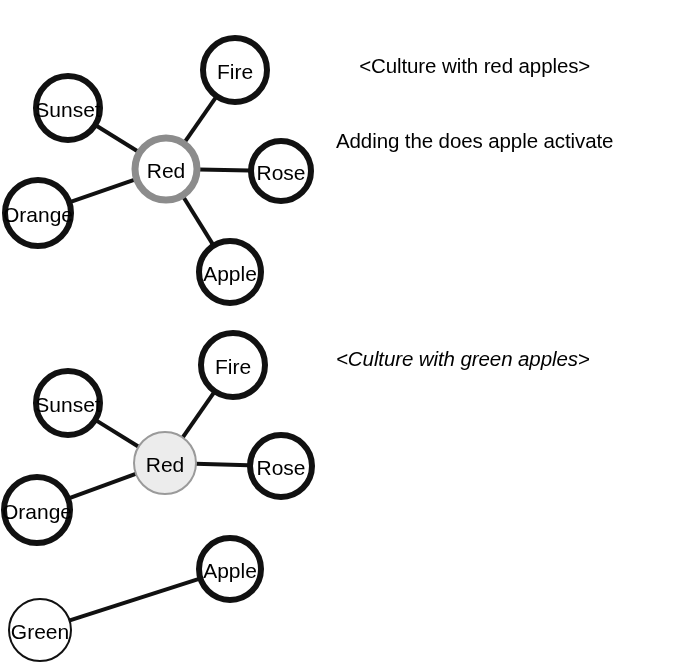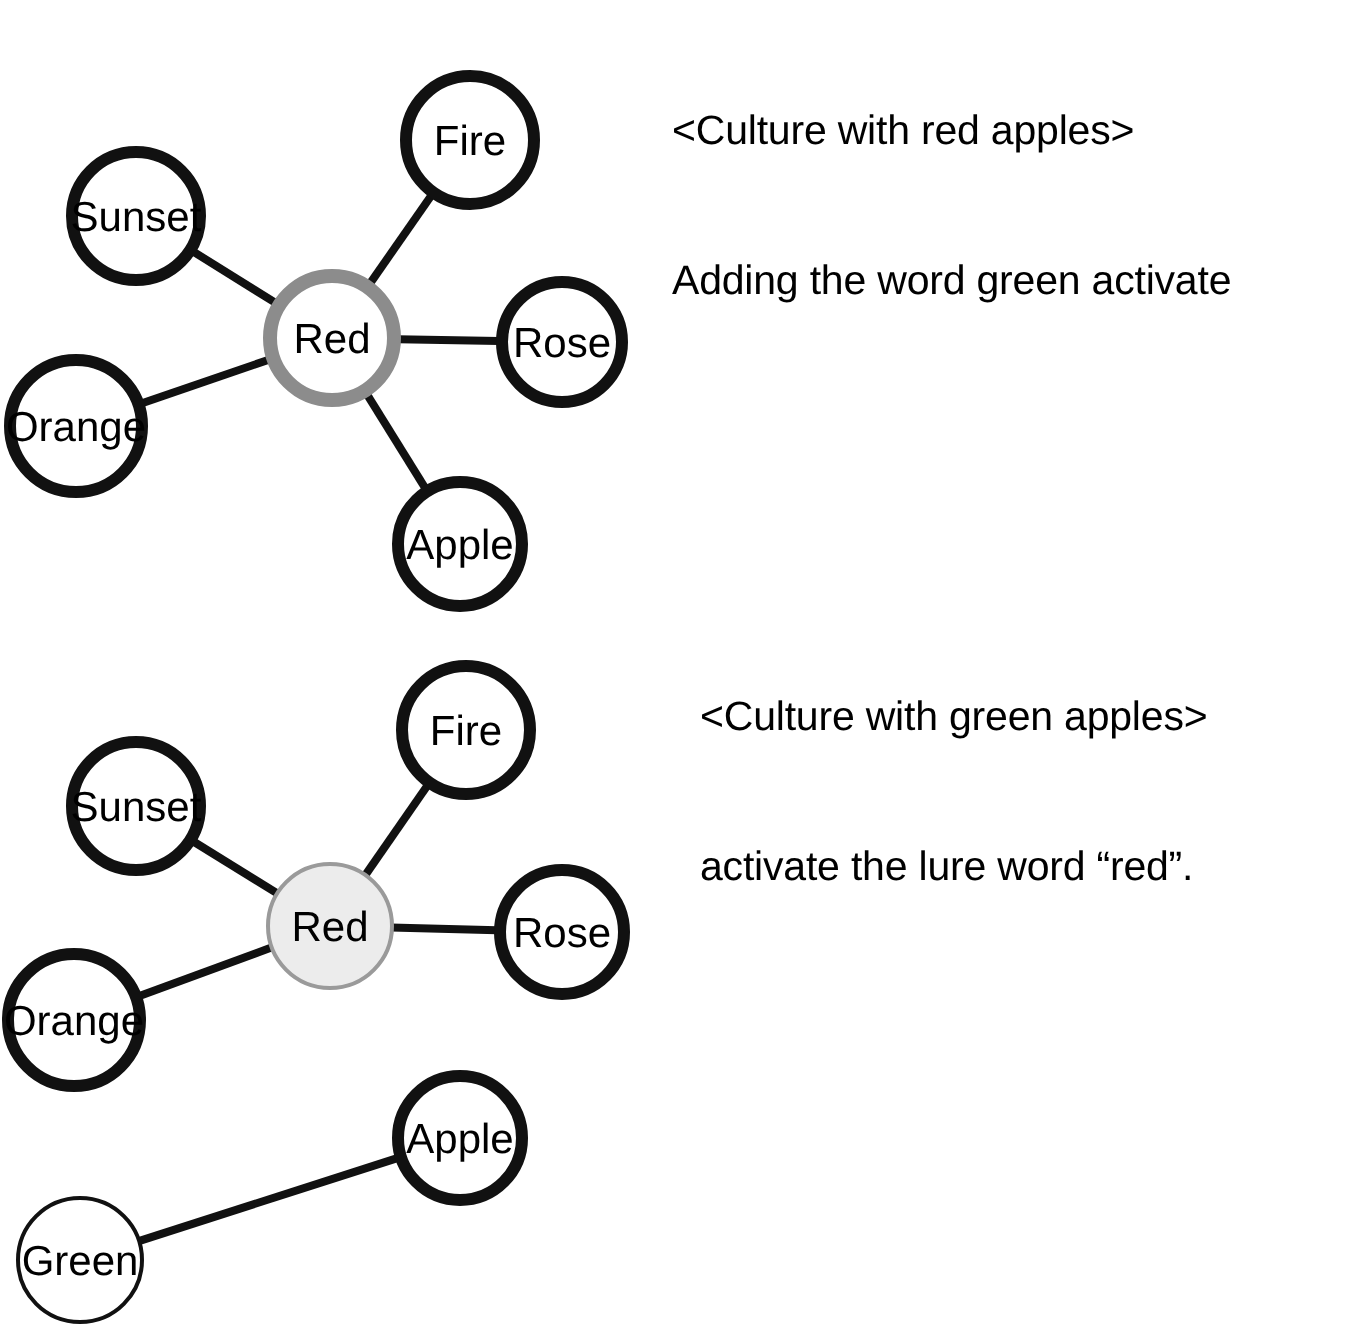--- a/index.html
+++ b/index.html
@@ -35,22 +35,22 @@
   }
   .caption {
     position: absolute;
     font-family: "Liberation Sans", sans-serif;
     font-size: 20.5px;
     line-height: 25px;
     color: #000000;
     white-space: pre;
     letter-spacing: -0.1px;
   }
-  #caption-top { left: 336px; top: 3px; }
-  #caption-bottom { left: 350px; top: 296px; }
+  #caption-top { left: 336px; top: 3px; text-align: center; }
+  #caption-bottom { left: 336px; top: 296px; font-style: italic; }
 </style>
 </head>
 <body>
 
 <div id="page">
 
   <svg class="diagram-svg" id="diagram-layer" viewBox="0 0 685 664" xmlns="http://www.w3.org/2000/svg">
     <g id="edges-layer">
         <line x1="96.44" y1="125.70" x2="137.98" y2="151.56" stroke="#111111" stroke-width="4" stroke-linecap="butt"></line>
         <line x1="215.84" y1="97.48" x2="184.87" y2="141.93" stroke="#111111" stroke-width="4" stroke-linecap="butt"></line>
@@ -114,21 +114,20 @@
         </g>
         <g>
           <circle cx="40" cy="630" r="31" fill="#ffffff" stroke="#111111" stroke-width="2"></circle>
           <text class="node-label" x="40" y="631">Green</text>
         </g>
       </g>
   </svg>
 
   <div class="caption" id="caption-top">
     <div>&lt;Culture with red apples&gt;</div>
-    <div>Adding the word green activate</div>
+    <div>Adding the does apple activate</div>
   </div>
 
   <div class="caption" id="caption-bottom">
     <div>&lt;Culture with green apples&gt;</div>
-    <div>activate the lure word “red”.</div>
   </div>
 
 </div>
 
 </body></html>

